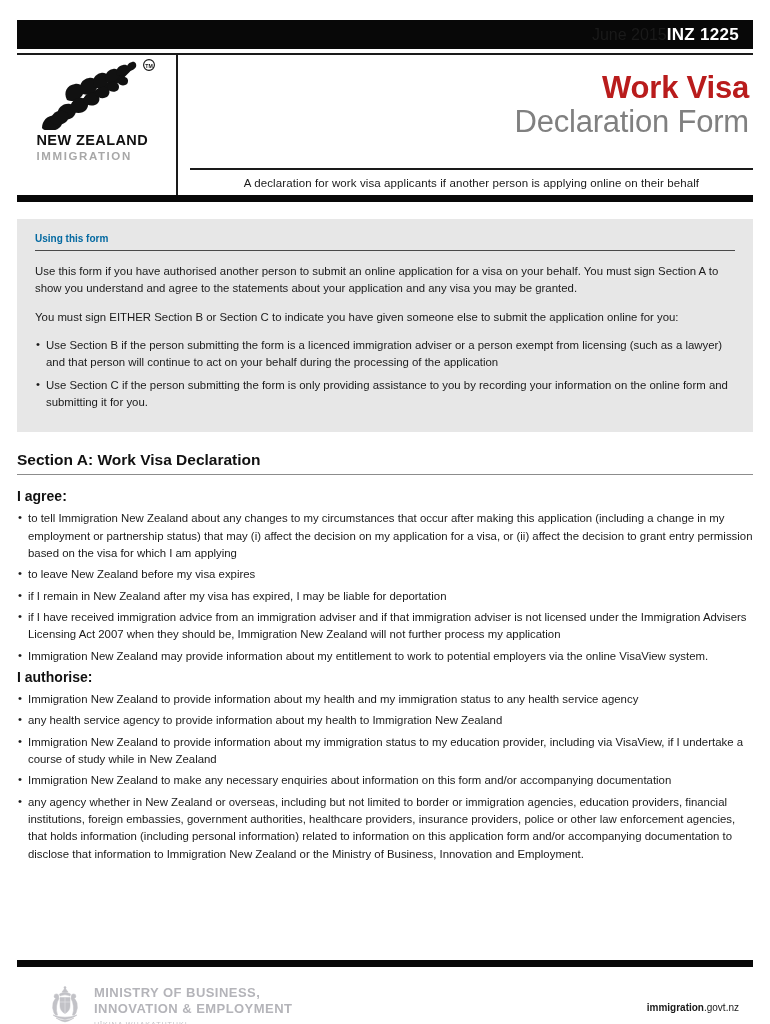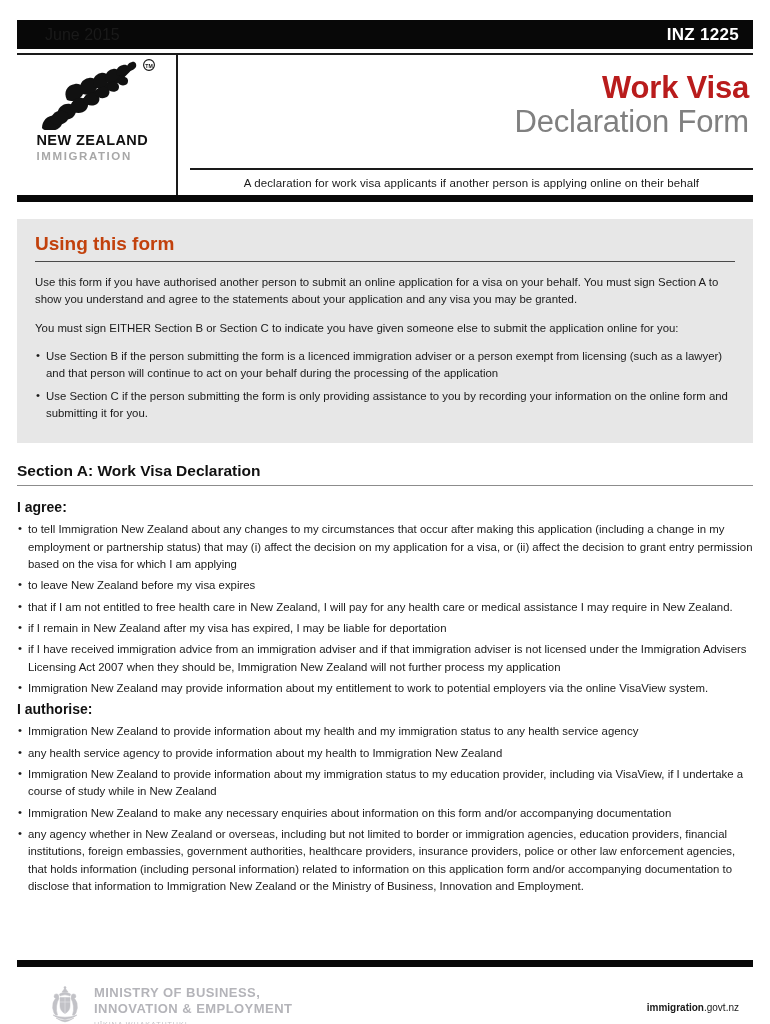--- a/index.html
+++ b/index.html
@@ -21,21 +21,21 @@
     padding: 0 17px;
   }
 
   
   .topbar {
     position: relative;
     height: 29px;
     background: #080808;
     display: flex;
     align-items: center;
-    justify-content: space-between;
+    justify-content: flex-end;
     padding: 0 14px 0 28px;
     margin-top: 20px;
   }
   .topbar-code {
     color: #ffffff;
     font-size: 17px;
     font-weight: bold;
     letter-spacing: 0.3px;
   }
 
@@ -145,23 +145,23 @@
     background: #080808;
   }
 
   
   .panel {
     background: #e7e7e7;
     margin-top: 17px;
     padding: 14px 18px 16px 18px;
   }
   .panel-heading {
-    font-size: 19px;
-    font-weight: bold;
-    color: #c2410c;
+    font-size: 10px;
+    font-weight: bold;
+    color: #0369a1;
     padding-bottom: 6px;
     border-bottom: 1.5px solid #4a4a4a;
     margin-bottom: 12px;
   }
   .panel p {
     font-size: 11.4px;
     line-height: 1.52;
     color: #1a1a1a;
     margin-bottom: 11px;
   }
@@ -338,21 +338,20 @@
   </div>
 
   <div class="section">
     <div class="section-heading">Section A: Work Visa Declaration</div>
 
     <div>
       <div class="sub-heading">I agree:</div>
       <ul class="declist">
         <li>to tell Immigration New Zealand about any changes to my circumstances that occur after making this application (including a change in my employment or partnership status) that may (i) affect the decision on my application for a visa, or (ii) affect the decision to grant entry permission based on the visa for which I am applying</li>
         <li>to leave New Zealand before my visa expires</li>
-        <li>that if I am not entitled to free health care in New Zealand, I will pay for any health care or medical assistance I may require in New Zealand.</li>
       </ul>
     </div>
 
     <div>
       <ul class="declist">
         <li>if I remain in New Zealand after my visa has expired, I may be liable for deportation</li>
         <li>if I have received immigration advice from an immigration adviser and if that immigration adviser is not licensed under the Immigration Advisers Licensing Act 2007 when they should be, Immigration New Zealand will not further process my application</li>
         <li>Immigration New Zealand may provide information about my entitlement to work to potential employers via the online VisaView system.</li>
       </ul>
     </div>

